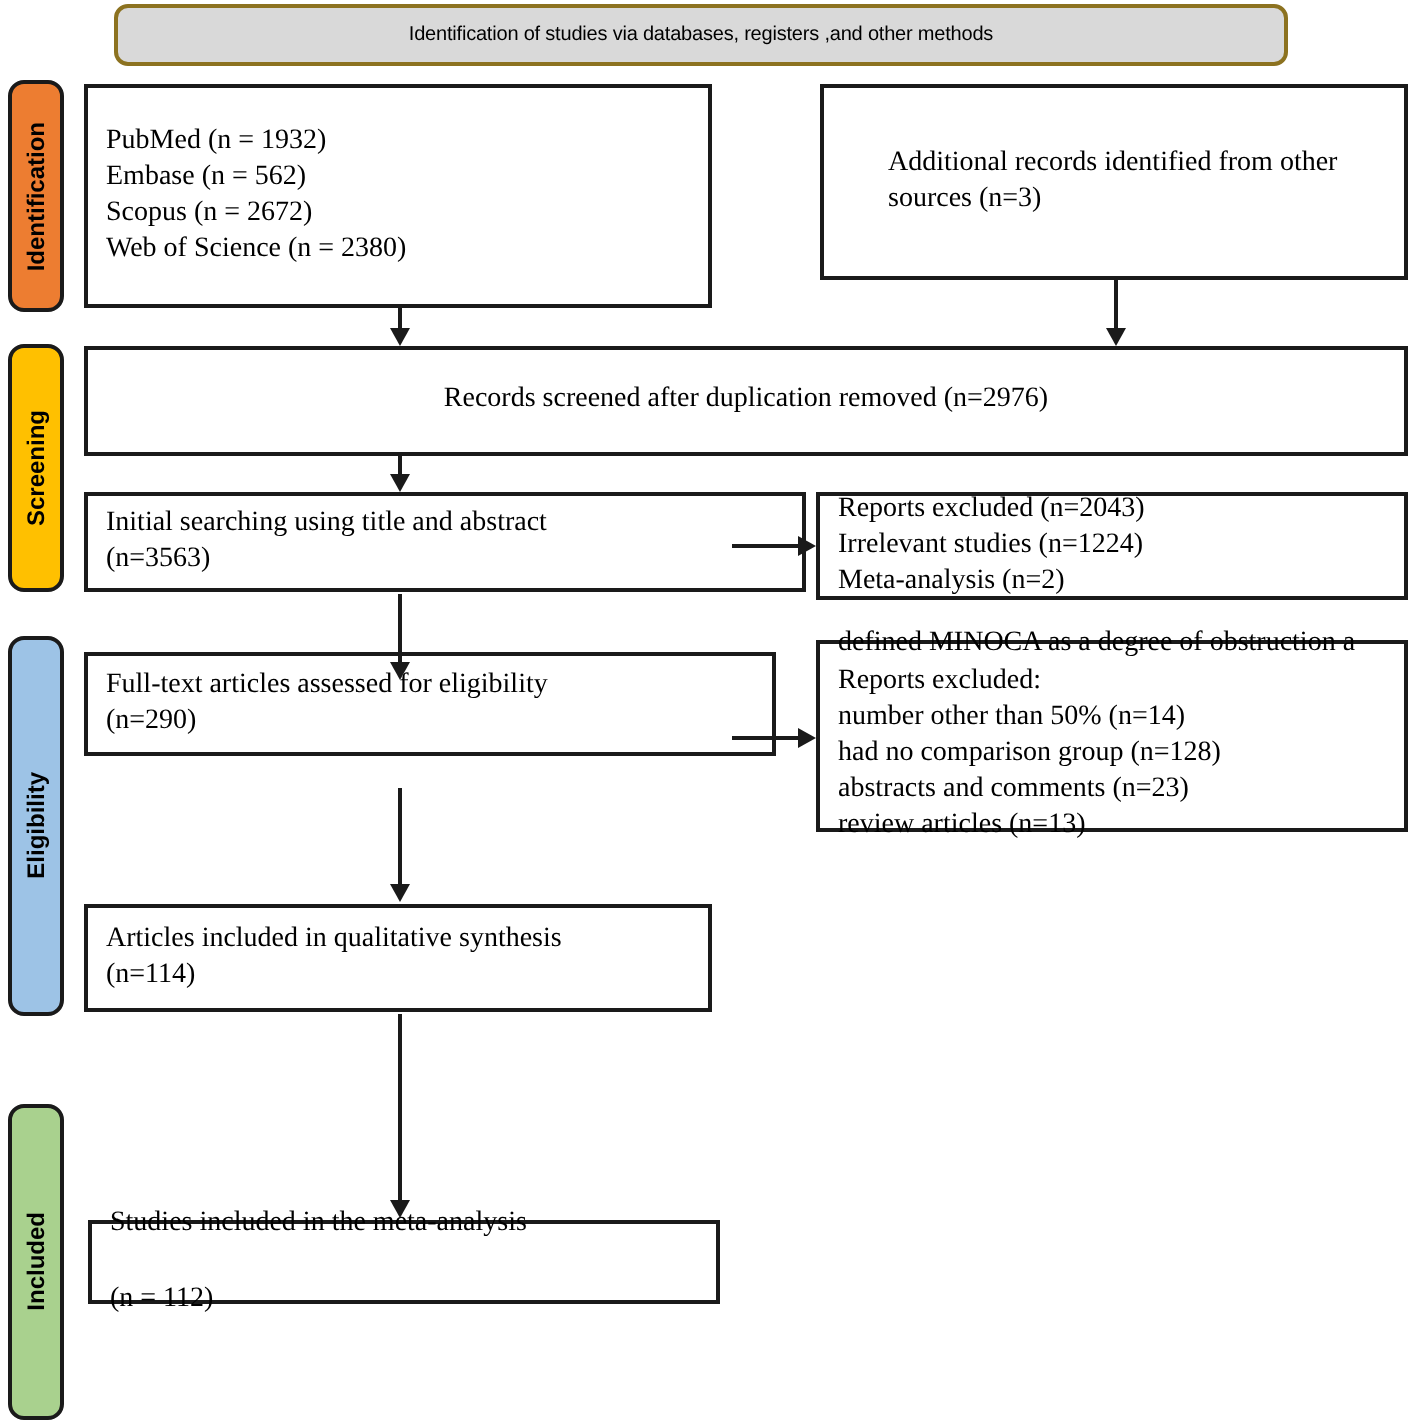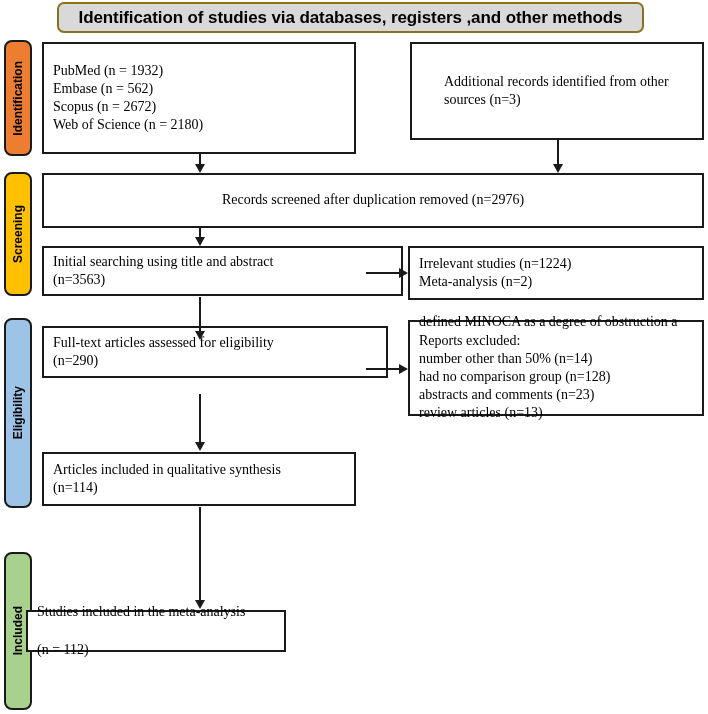--- a/index.html
+++ b/index.html
@@ -26,22 +26,22 @@
     background: #D9D9D9;
     border: 2px solid #8C7220;
     border-radius: 7px;
     box-sizing: border-box;
     display: flex;
     align-items: center;
     justify-content: center;
   }
   .title-banner .title-text {
     font-family: "Liberation Sans", "DejaVu Sans", sans-serif;
-    font-weight: bold;
-    font-size: 17px;
+    font-weight: normal;
+    font-size: 10px;
     color: #000000;
     letter-spacing: -0.1px;
     white-space: nowrap;
   }
 
   
   .stage-bar {
     position: absolute;
     left: 4px;
     width: 28px;
@@ -87,21 +87,21 @@
   }
 
   #box-records      { left: 42px;  top: 42px;  width: 314px; height: 112px; }
   #box-additional   { left: 410px; top: 42px;  width: 294px; height: 98px; justify-content: center; padding-left: 32px; }
   #box-screened     { left: 42px;  top: 173px; width: 662px; height: 55px; align-items: center; justify-content: center; }
   #box-initial      { left: 42px;  top: 246px; width: 361px; height: 50px; }
   #box-excl1        { left: 408px; top: 246px; width: 296px; height: 54px; }
   #box-fulltext     { left: 42px;  top: 326px; width: 346px; height: 52px; }
   #box-excl2        { left: 408px; top: 320px; width: 296px; height: 96px; }
   #box-qualitative  { left: 42px;  top: 452px; width: 314px; height: 54px; }
-  #box-meta         { left: 26px;  top: 610px; width: 260px; height: 42px; gap: 20px; }
+  #box-meta         { left: 44px;  top: 610px; width: 316px; height: 42px; gap: 20px; }
 
   
   .arrow-v, .arrow-h {
     position: absolute;
   }
   .arrow-v .shaft {
     position: absolute;
     left: 0;
     top: 0;
     width: 1.6px;
@@ -152,38 +152,39 @@
     <span class="stage-label">Eligibility</span>
   </div>
   <div class="stage-bar" id="bar-included">
     <span class="stage-label">Included</span>
   </div>
 
   <div class="flow-box" id="box-records">
     <div class="line">PubMed (n = 1932)</div>
     <div class="line">Embase (n = 562)</div>
     <div class="line">Scopus (n = 2672)</div>
-    <div class="line">Web of Science (n = 2180)</div>
+    <div class="line">Web of Science (n = 2380)</div>
   </div>
 
   <div class="flow-box" id="box-additional">
     <div class="line">Additional records identified from other</div>
     <div class="line">sources (n=3)</div>
   </div>
 
   <div class="flow-box" id="box-screened">
     <div class="line">Records screened after duplication removed (n=2976)</div>
   </div>
 
   <div class="flow-box" id="box-initial">
     <div class="line">Initial searching using title and abstract</div>
     <div class="line">(n=3563)</div>
   </div>
 
   <div class="flow-box" id="box-excl1">
+    <div class="line">Reports excluded (n=2043)</div>
     <div class="line">Irrelevant studies (n=1224)</div>
     <div class="line">Meta-analysis (n=2)</div>
   </div>
 
   <div class="flow-box" id="box-fulltext">
     <div class="line">Full-text articles assessed for eligibility</div>
     <div class="line">(n=290)</div>
   </div>
 
   <div class="flow-box" id="box-excl2">

